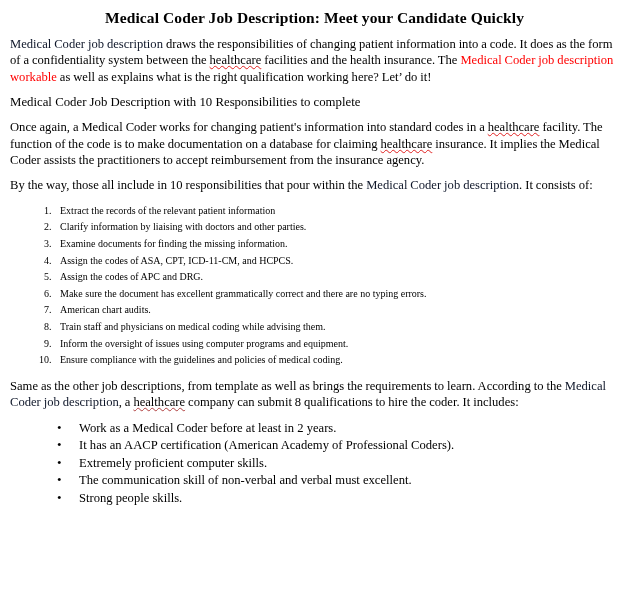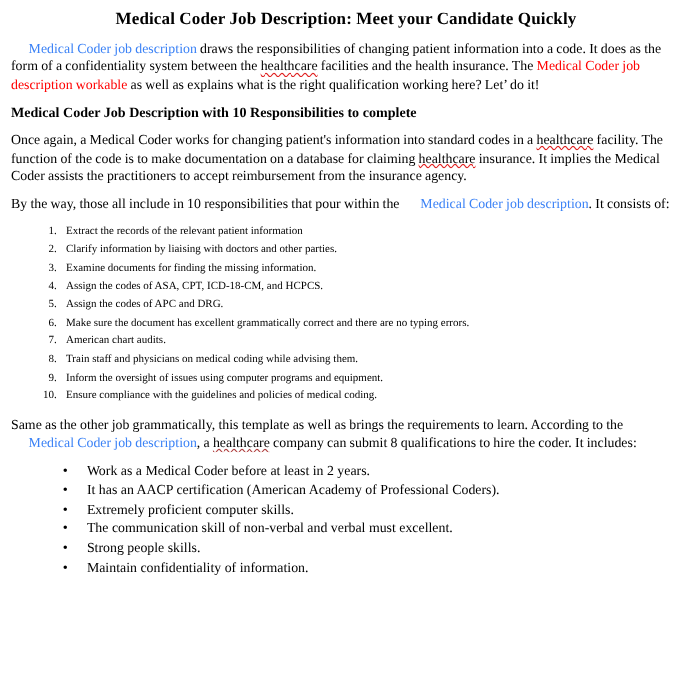--- a/index.html
+++ b/index.html
@@ -32,27 +32,26 @@
   }
   p.body-text {
     font-size: 12.6px;
     line-height: 16.4px;
     margin: 0 0 9px 0;
     text-align: left;
     word-spacing: -0.2px;
   }
   h2.section-heading {
     font-size: 12.8px;
-    font-weight: bold;
+    font-weight: normal;
     line-height: 16px;
     margin: 0 0 9px 0;
   }
   .link-blue {
-    color: #3b82f6;
-    margin-left: 16px;
+    color: #0f172a;
   }
   .link-red {
     color: #ff0000;
   }
   .spell {
     text-decoration: underline;
     text-decoration-style: wavy;
     text-decoration-color: #e02020;
     text-decoration-thickness: 1px;
     text-underline-offset: 1px;
@@ -113,36 +112,35 @@
   </p>
 
   <p class="body-text">
     <span>By the way, those all include in 10 responsibilities that pour within the </span><span class="link-blue">Medical Coder job description</span><span>. It consists of:</span>
   </p>
 
   <ol class="resp-list">
     <li>Extract the records of the relevant patient information</li>
     <li>Clarify information by liaising with doctors and other parties.</li>
     <li>Examine documents for finding the missing information.</li>
-    <li>Assign the codes of ASA, CPT, ICD-18-CM, and HCPCS.</li>
+    <li>Assign the codes of ASA, CPT, ICD-11-CM, and HCPCS.</li>
     <li>Assign the codes of APC and DRG.</li>
     <li>Make sure the document has excellent grammatically correct and there are no typing errors.</li>
     <li>American chart audits.</li>
     <li>Train staff and physicians on medical coding while advising them.</li>
     <li>Inform the oversight of issues using computer programs and equipment.</li>
     <li>Ensure compliance with the guidelines and policies of medical coding.</li>
   </ol>
 
 
   <p class="body-text">
-    <span>Same as the other job grammatically, this template as well as brings the requirements to learn. According to the </span><span class="link-blue">Medical Coder job description</span><span>, a </span><span class="spell-dotted">healthcare</span><span> company can submit 8 qualifications to hire the coder. It includes:</span>
+    <span>Same as the other job descriptions, from template as well as brings the requirements to learn. According to the </span><span class="link-blue">Medical Coder job description</span><span>, a </span><span class="spell-dotted">healthcare</span><span> company can submit 8 qualifications to hire the coder. It includes:</span>
   </p>
 
   <ul class="req-list list-gap-top">
     <li>Work as a Medical Coder before at least in 2 years.</li>
     <li>It has an AACP certification (American Academy of Professional Coders).</li>
     <li>Extremely proficient computer skills.</li>
     <li>The communication skill of non-verbal and verbal must excellent.</li>
     <li>Strong people skills.</li>
-    <li>Maintain confidentiality of information.</li>
   </ul>
 
 </div>
 
 </body></html>

